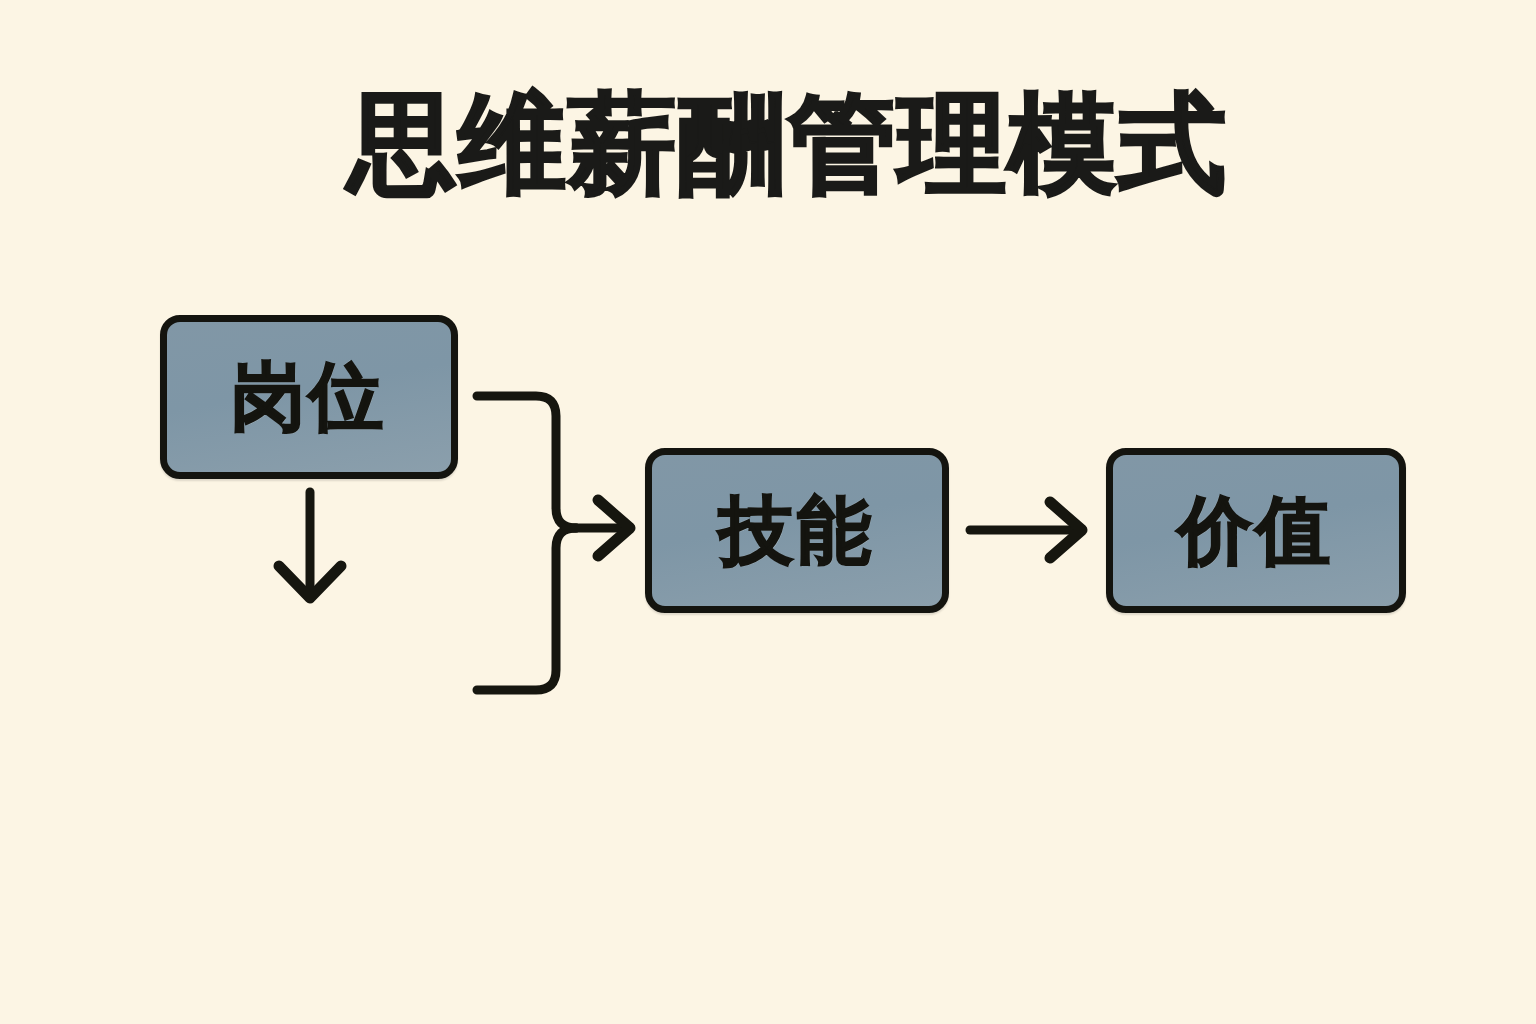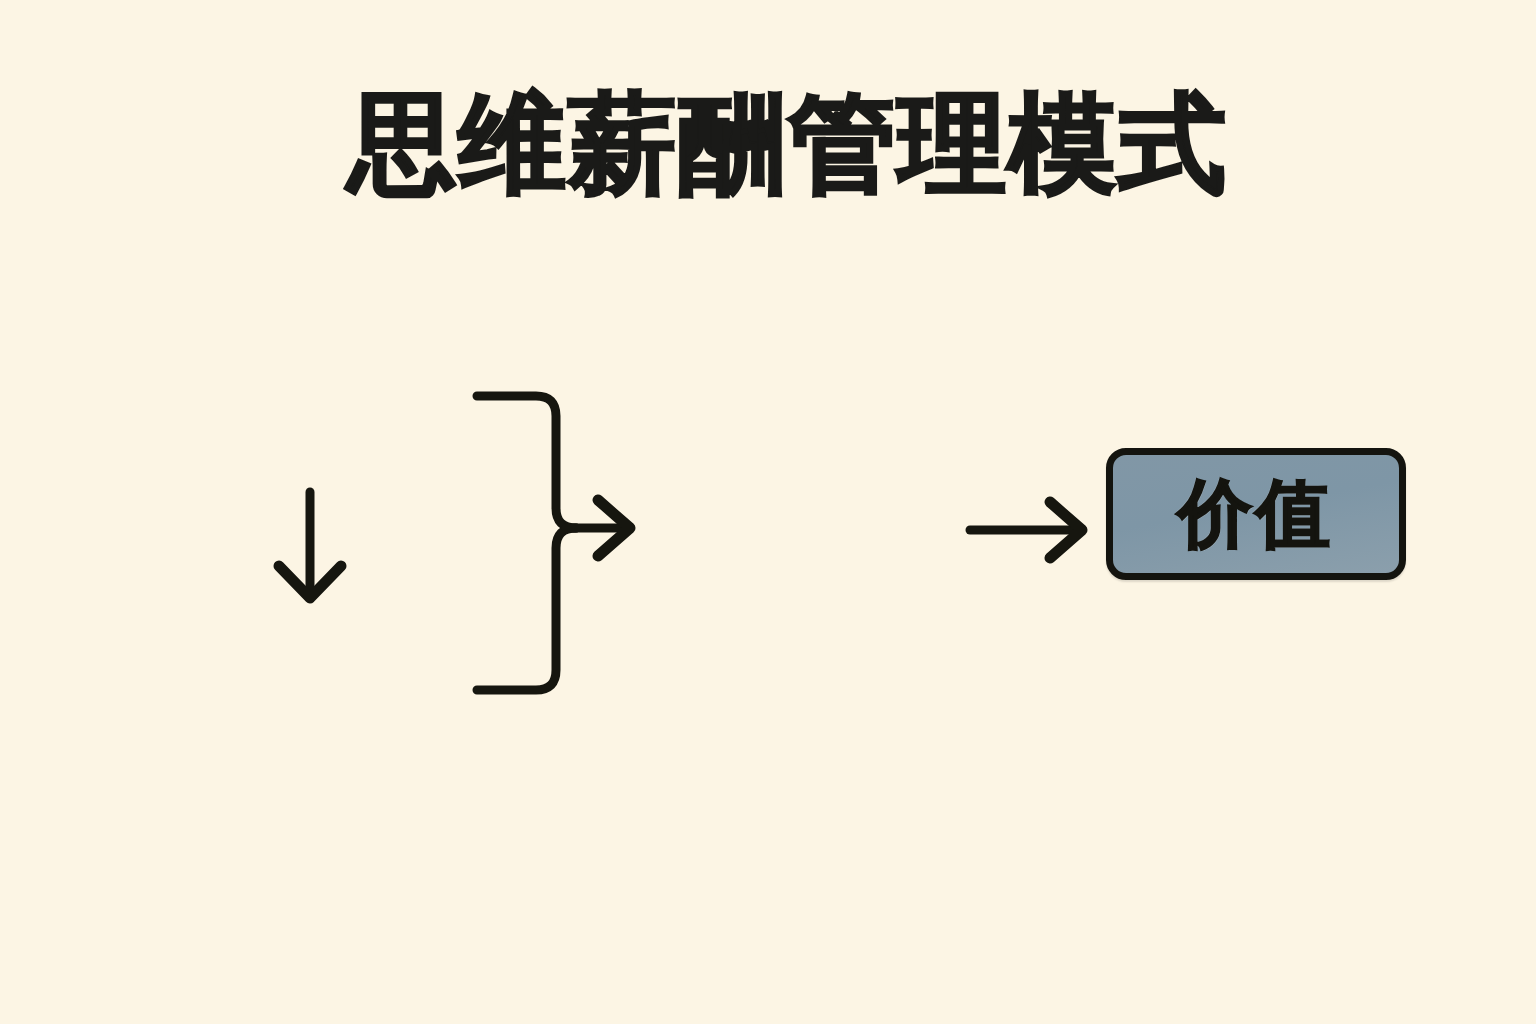--- a/index.html
+++ b/index.html
@@ -54,21 +54,21 @@
     color: #14140f;
     letter-spacing: 4px;
     white-space: nowrap;
     -webkit-text-stroke: 2px #14140f;
     text-shadow: 1px 1px 0 rgba(225,235,240,0.45),
                 -1px -1px 0 rgba(225,235,240,0.30);
   }
   #node-gangwei { left: 140px; top: 315px; width: 298px; height: 164px; }
   #node-fenchu  { left: 145px; top: 620px; width: 296px; height: 164px; }
   #node-jineng  { left: 625px; top: 448px; width: 304px; height: 165px; }
-  #node-jiazhi  { left: 1086px; top: 448px; width: 300px; height: 132px; }
+  #node-jiazhi  { left: 1086px; top: 448px; width: 300px; height: 165px; }
 
   
   #connectors {
     position: absolute;
     left: 0;
     top: 0;
     width: 1536px;
     height: 1024px;
     pointer-events: none;
   }
@@ -113,20 +113,26 @@
       <path class="conn-path" d="M 546 528 L 606 528"></path>
       <path class="conn-head" d="M 578 500 L 610 528 L 578 556"></path>
     </g>
 
     <g>
       <path class="conn-path" d="M 950 530 L 1058 530"></path>
       <path class="conn-head" d="M 1030 502 L 1062 530 L 1030 558"></path>
     </g>
   </svg>
 
+  <div class="node" id="node-gangwei">
+    <span class="node-label">岗位</span>
+  </div>
 
 
+  <div class="node" id="node-jineng">
+    <span class="node-label">技能</span>
+  </div>
 
   <div class="node" id="node-jiazhi">
     <span class="node-label">价值</span>
   </div>
 
 </div>
 
 </body></html>

